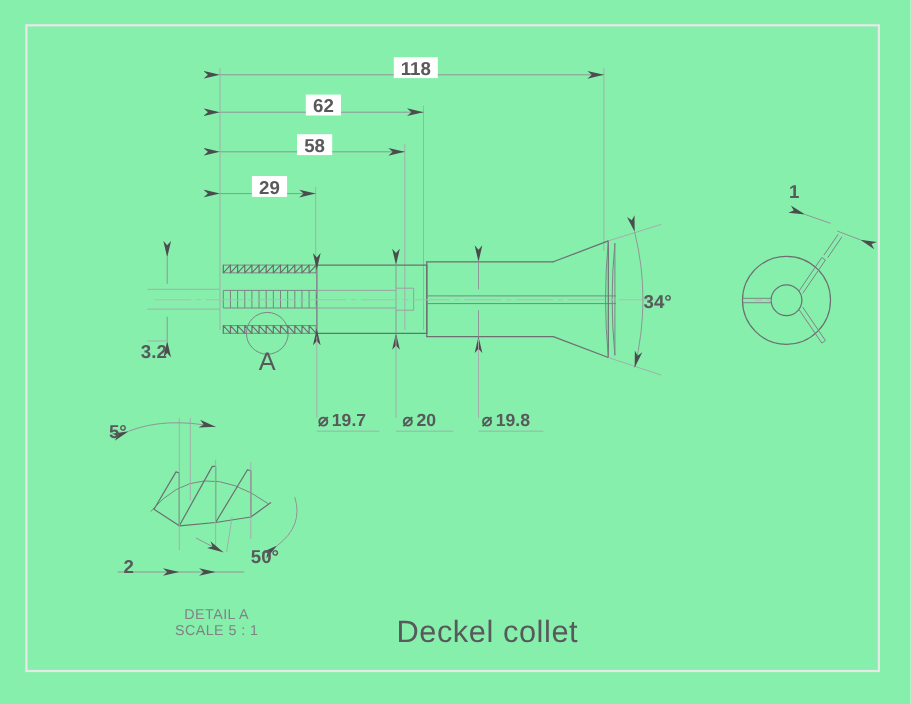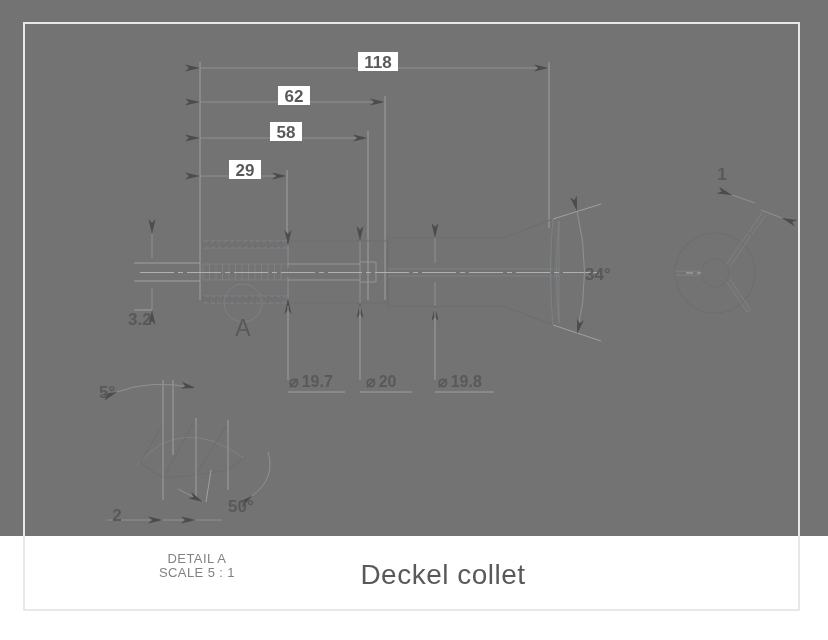--- a/index.html
+++ b/index.html
@@ -10,22 +10,22 @@
   }
   body {
     width: 828px;
     height: 640px;
     font-family: "Liberation Sans", sans-serif;
     overflow: hidden;
   }
   #sheet {
     position: relative;
     width: 828px;
-    height: 536px;
-    background: #737373;
+    height: 640px;
+    background: #86efac;
     text-align: right;
   }
   #drawing-svg {
     position: absolute;
     left: 0;
     top: 0;
     width: 828px;
     height: 640px;
     display: block;
   }

